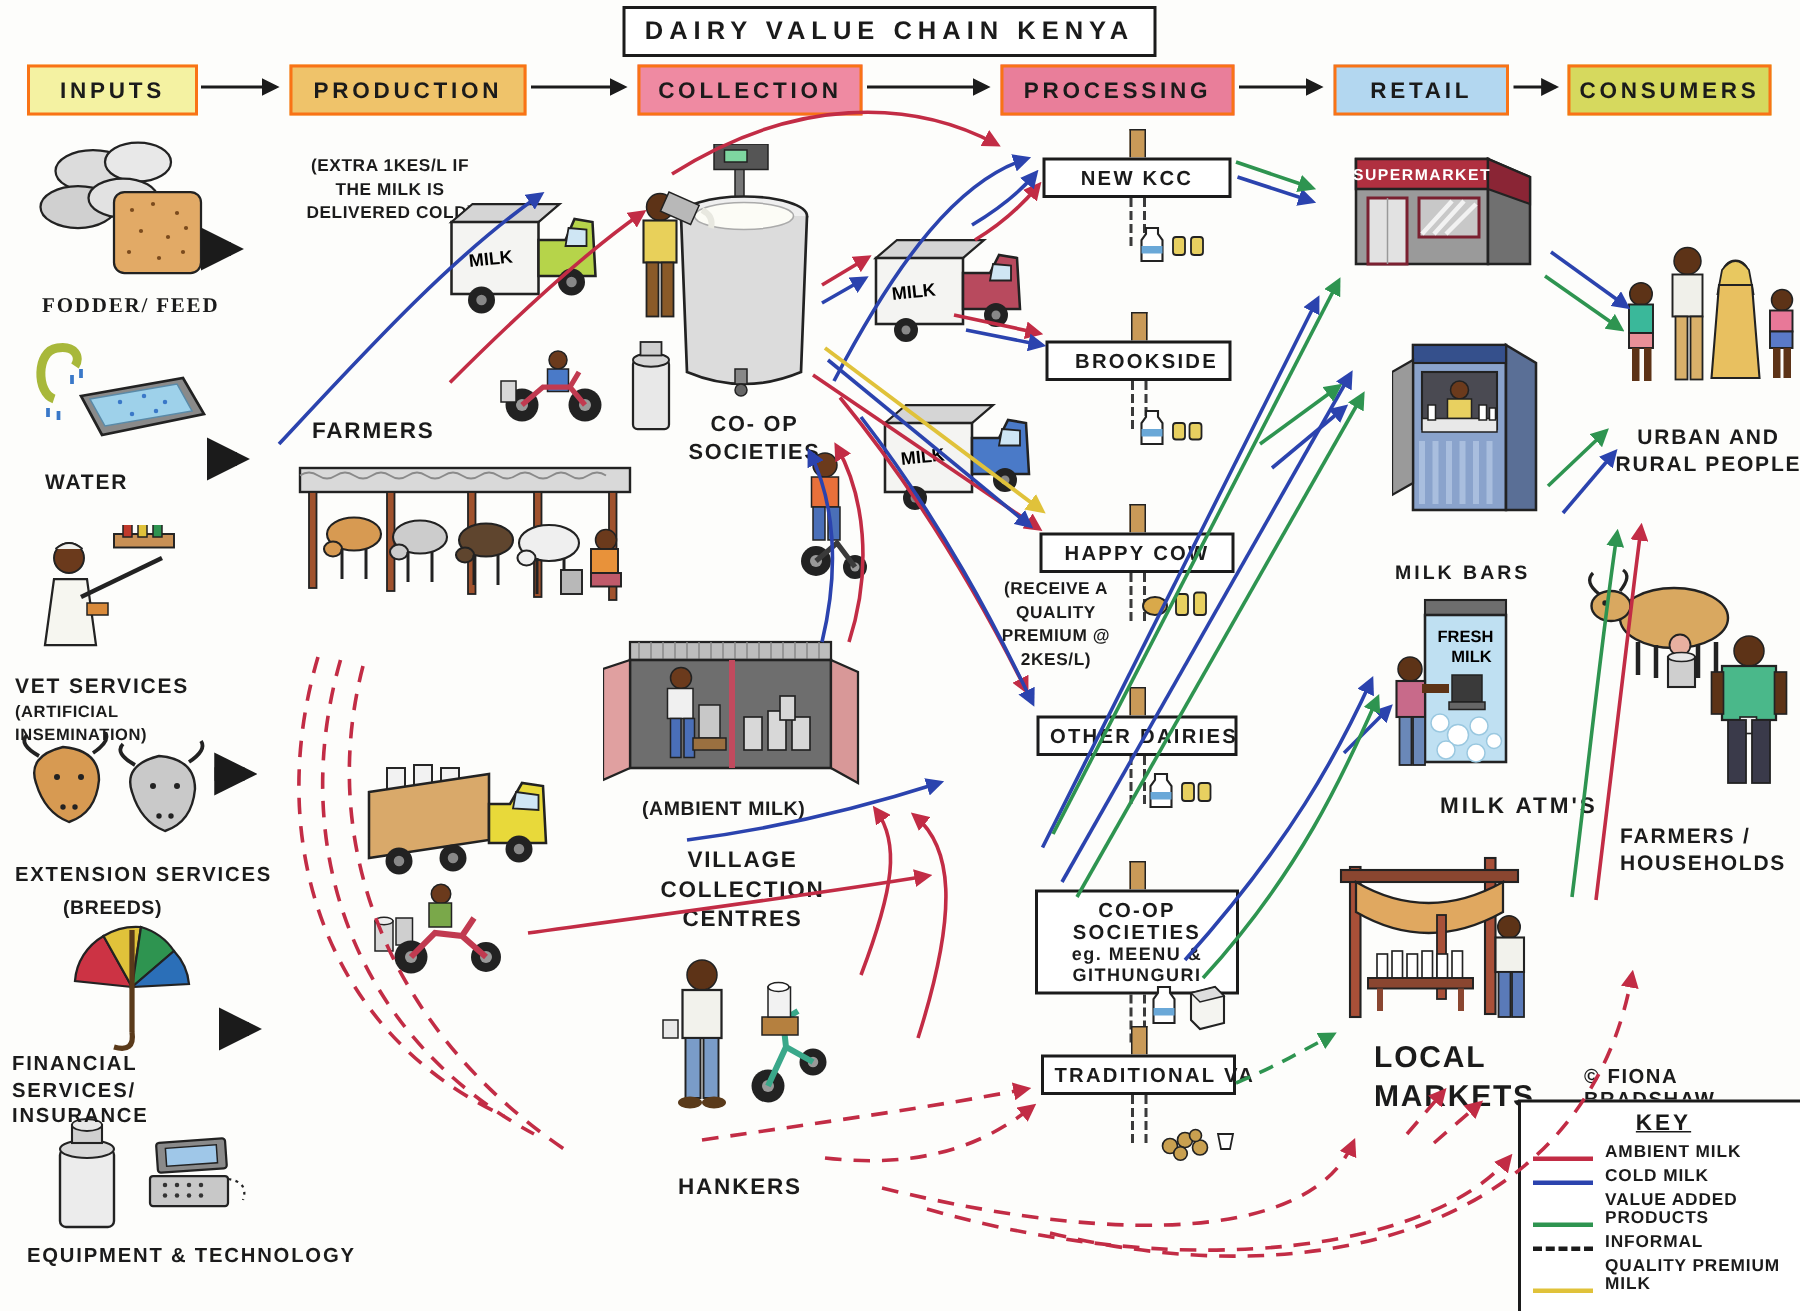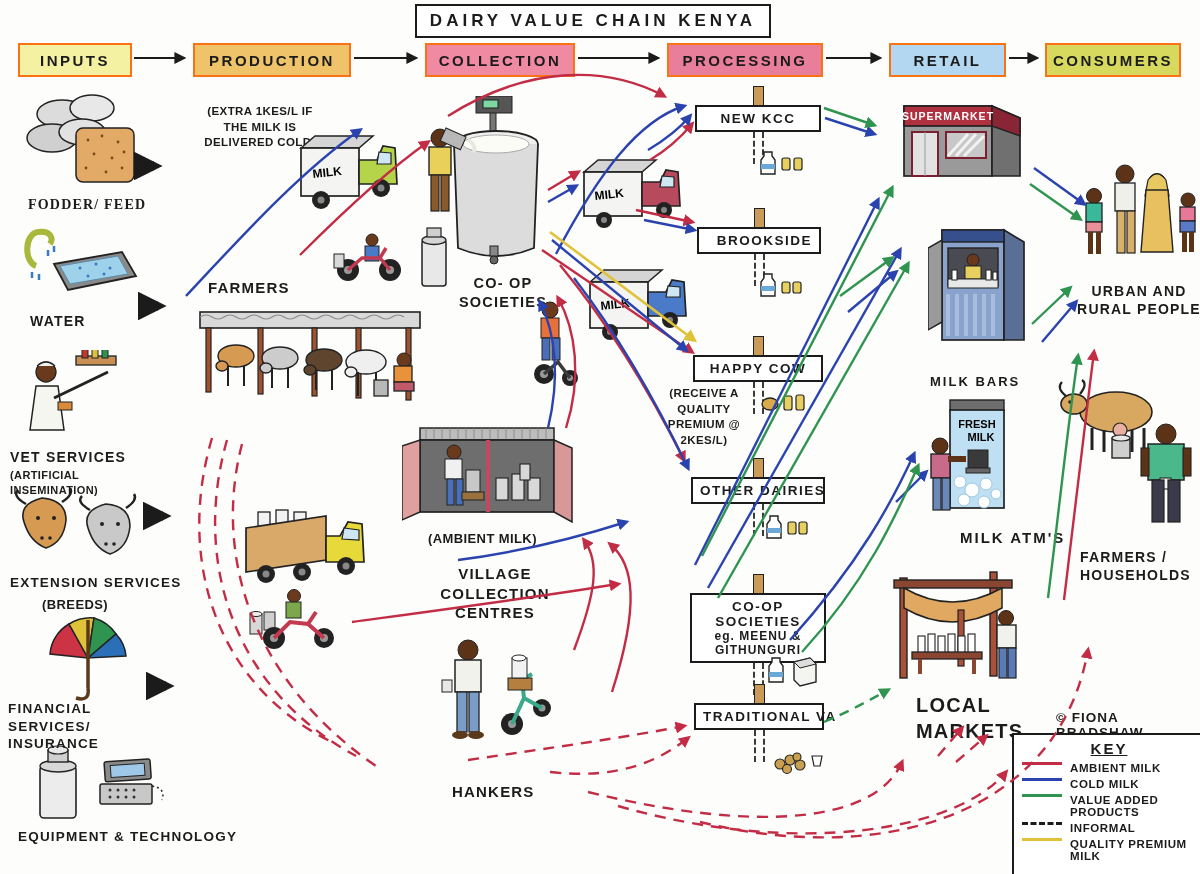--- a/index.html
+++ b/index.html
@@ -25,21 +25,21 @@
   .sign-box{background:#fff;border:2px solid #1b1b1b;padding:4px 7px;font-weight:bold;
             font-size:13.5px;letter-spacing:1.5px;text-align:center;white-space:nowrap;}
   .sign-sub{font-size:12px;letter-spacing:1px;white-space:normal;}
   .post-dash{display:flex;gap:7px;height:32px;}
   .post-dash div{width:0;border-left:2.5px dashed #3a3a3a;height:100%;}
   .arrows{position:absolute;left:0;top:0;pointer-events:none;}
   .keybox{position:absolute;left:1012px;top:733px;width:174px;background:#fff;
           border:2px solid #1b1b1b;padding:5px 8px 8px 8px;}
   .keytitle{text-align:center;font-weight:bold;font-size:15px;letter-spacing:2px;
             text-decoration:underline;margin-bottom:5px;}
-  .keyrow{display:flex;align-items:flex-start;margin:4px 0;}
+  .keyrow{display:flex;align-items:flex-end;margin:4px 0;}
   .key-line{width:40px;border-top:3.5px solid;margin-right:8px;flex:none;}
   .k-amb{border-color:#c22c45;}
   .k-cold{border-color:#2b43ae;}
   .k-val{border-color:#2e9450;}
   .k-inf{border-color:#1b1b1b;border-top-style:dashed;}
   .k-prem{border-color:#e0c23a;}
   .keylbl{font-weight:bold;font-size:11.5px;letter-spacing:.6px;}
   .credit{position:absolute;left:1056px;top:710px;font-weight:bold;font-size:13.5px;letter-spacing:1px;}
   svg text{font-family:"Liberation Sans",sans-serif;}
 </style>

